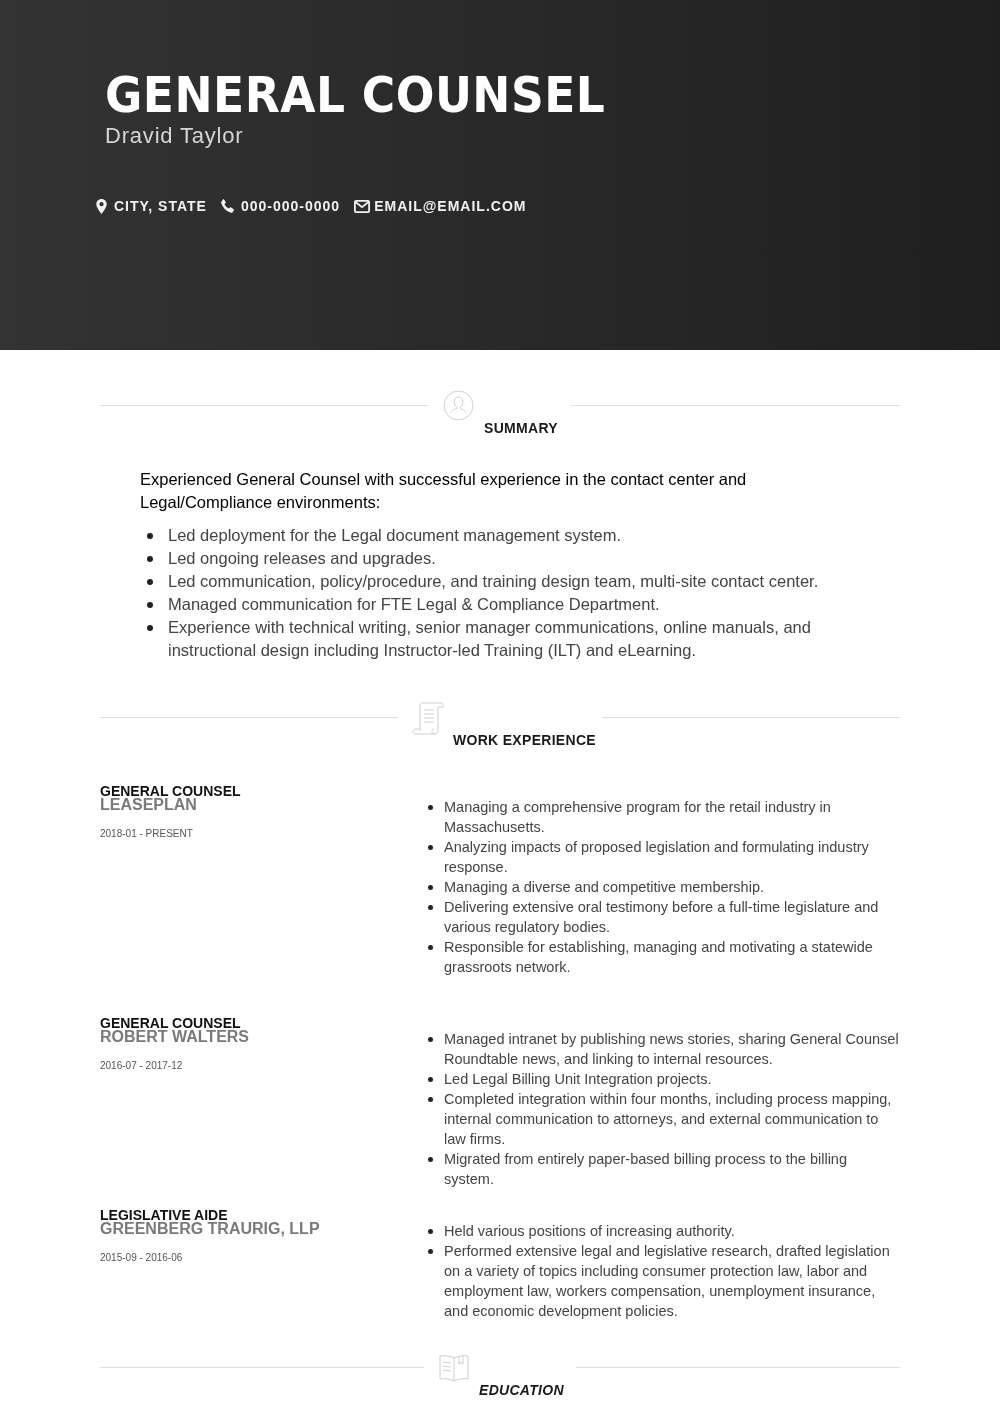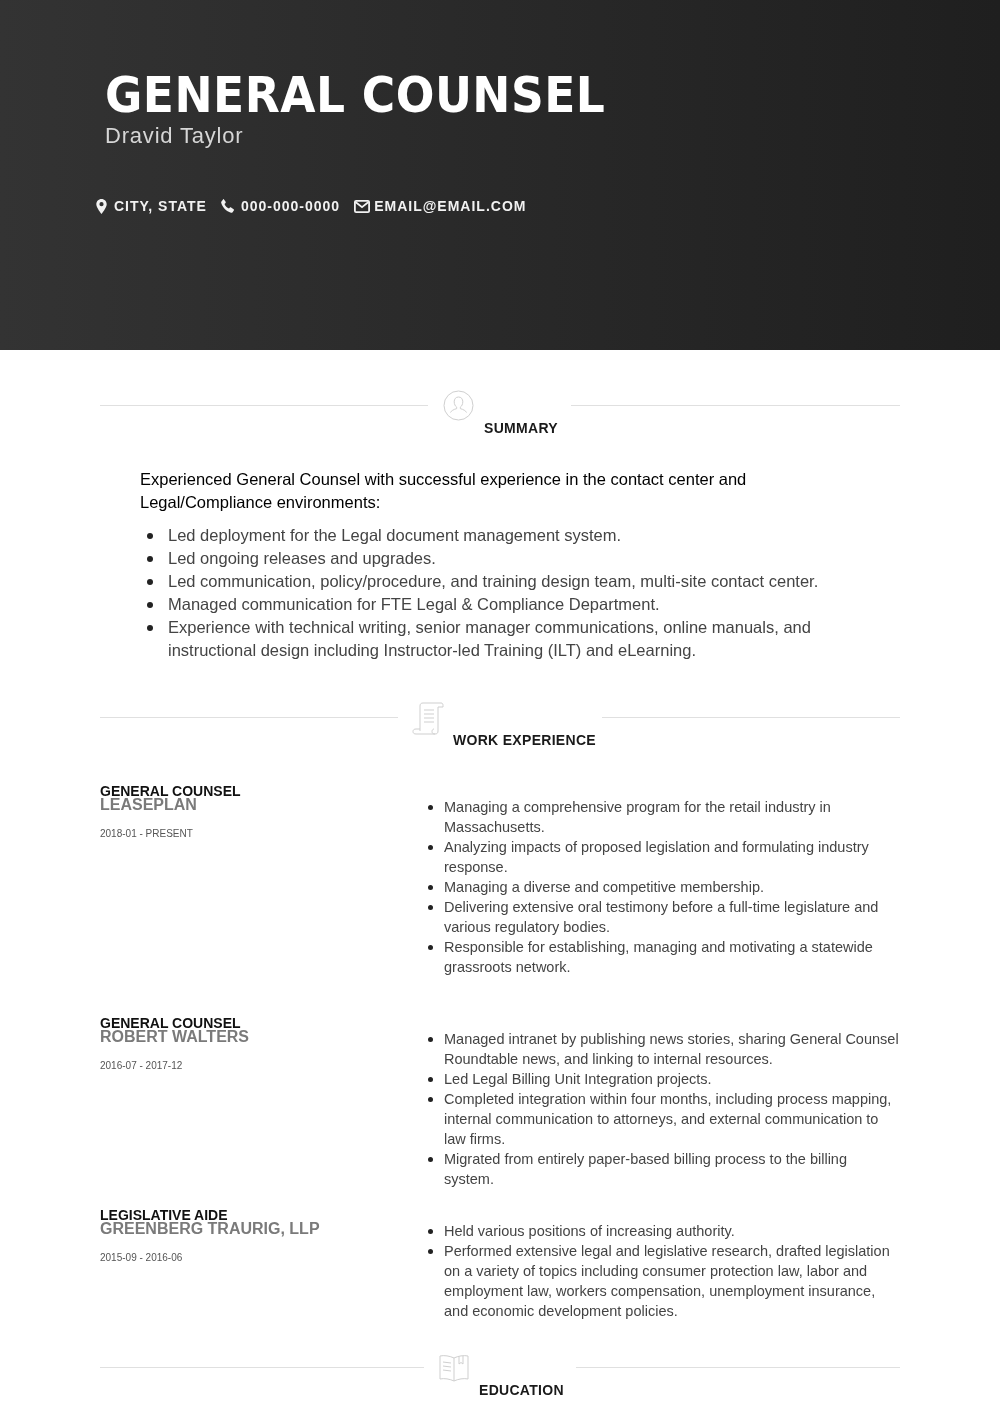--- a/index.html
+++ b/index.html
@@ -162,21 +162,21 @@
 <div class="job" style="top:1205px;">
   <div class="role">LEGISLATIVE AIDE</div>
   <div class="company">GREENBERG TRAURIG, LLP</div>
   <div class="dates">2015-09 - 2016-06</div>
   <ul>
     <li>Held various positions of increasing authority.</li>
     <li>Performed extensive legal and legislative research, drafted legislation on a variety of topics including consumer protection law, labor and employment law, workers compensation, unemployment insurance, and economic development policies.</li>
   </ul>
 </div>
 
-<div class="section-head" style="top:1348px;">
+<div class="section-head" style="top:1348px;font-style:italic;">
   <div class="line" style="left:0; width:324px;"></div>
   <svg class="icon" style="left:338px; top:5px;" width="32" height="30" viewBox="0 0 32 30">
     <path d="M16 5 C12 3 6 2 2 3 L2 26 C6 25 12 26 16 28 C20 26 26 25 30 26 L30 3 C26 2 20 3 16 5 Z" fill="none" stroke="#cfcfcf" stroke-width="1"></path>
     <line x1="16" y1="5" x2="16" y2="28" stroke="#cfcfcf" stroke-width="1"></line>
     <line x1="5" y1="9" x2="13" y2="10" stroke="#cfcfcf" stroke-width="1"></line>
     <line x1="5" y1="13" x2="13" y2="14" stroke="#cfcfcf" stroke-width="1"></line>
     <line x1="5" y1="17" x2="13" y2="18" stroke="#cfcfcf" stroke-width="1"></line>
     <path d="M21 3.5 L21 11 L23 9.5 L25 11 L25 3" fill="none" stroke="#cfcfcf" stroke-width="1"></path>
   </svg>
   <div class="label" style="left:379px;">EDUCATION</div>

